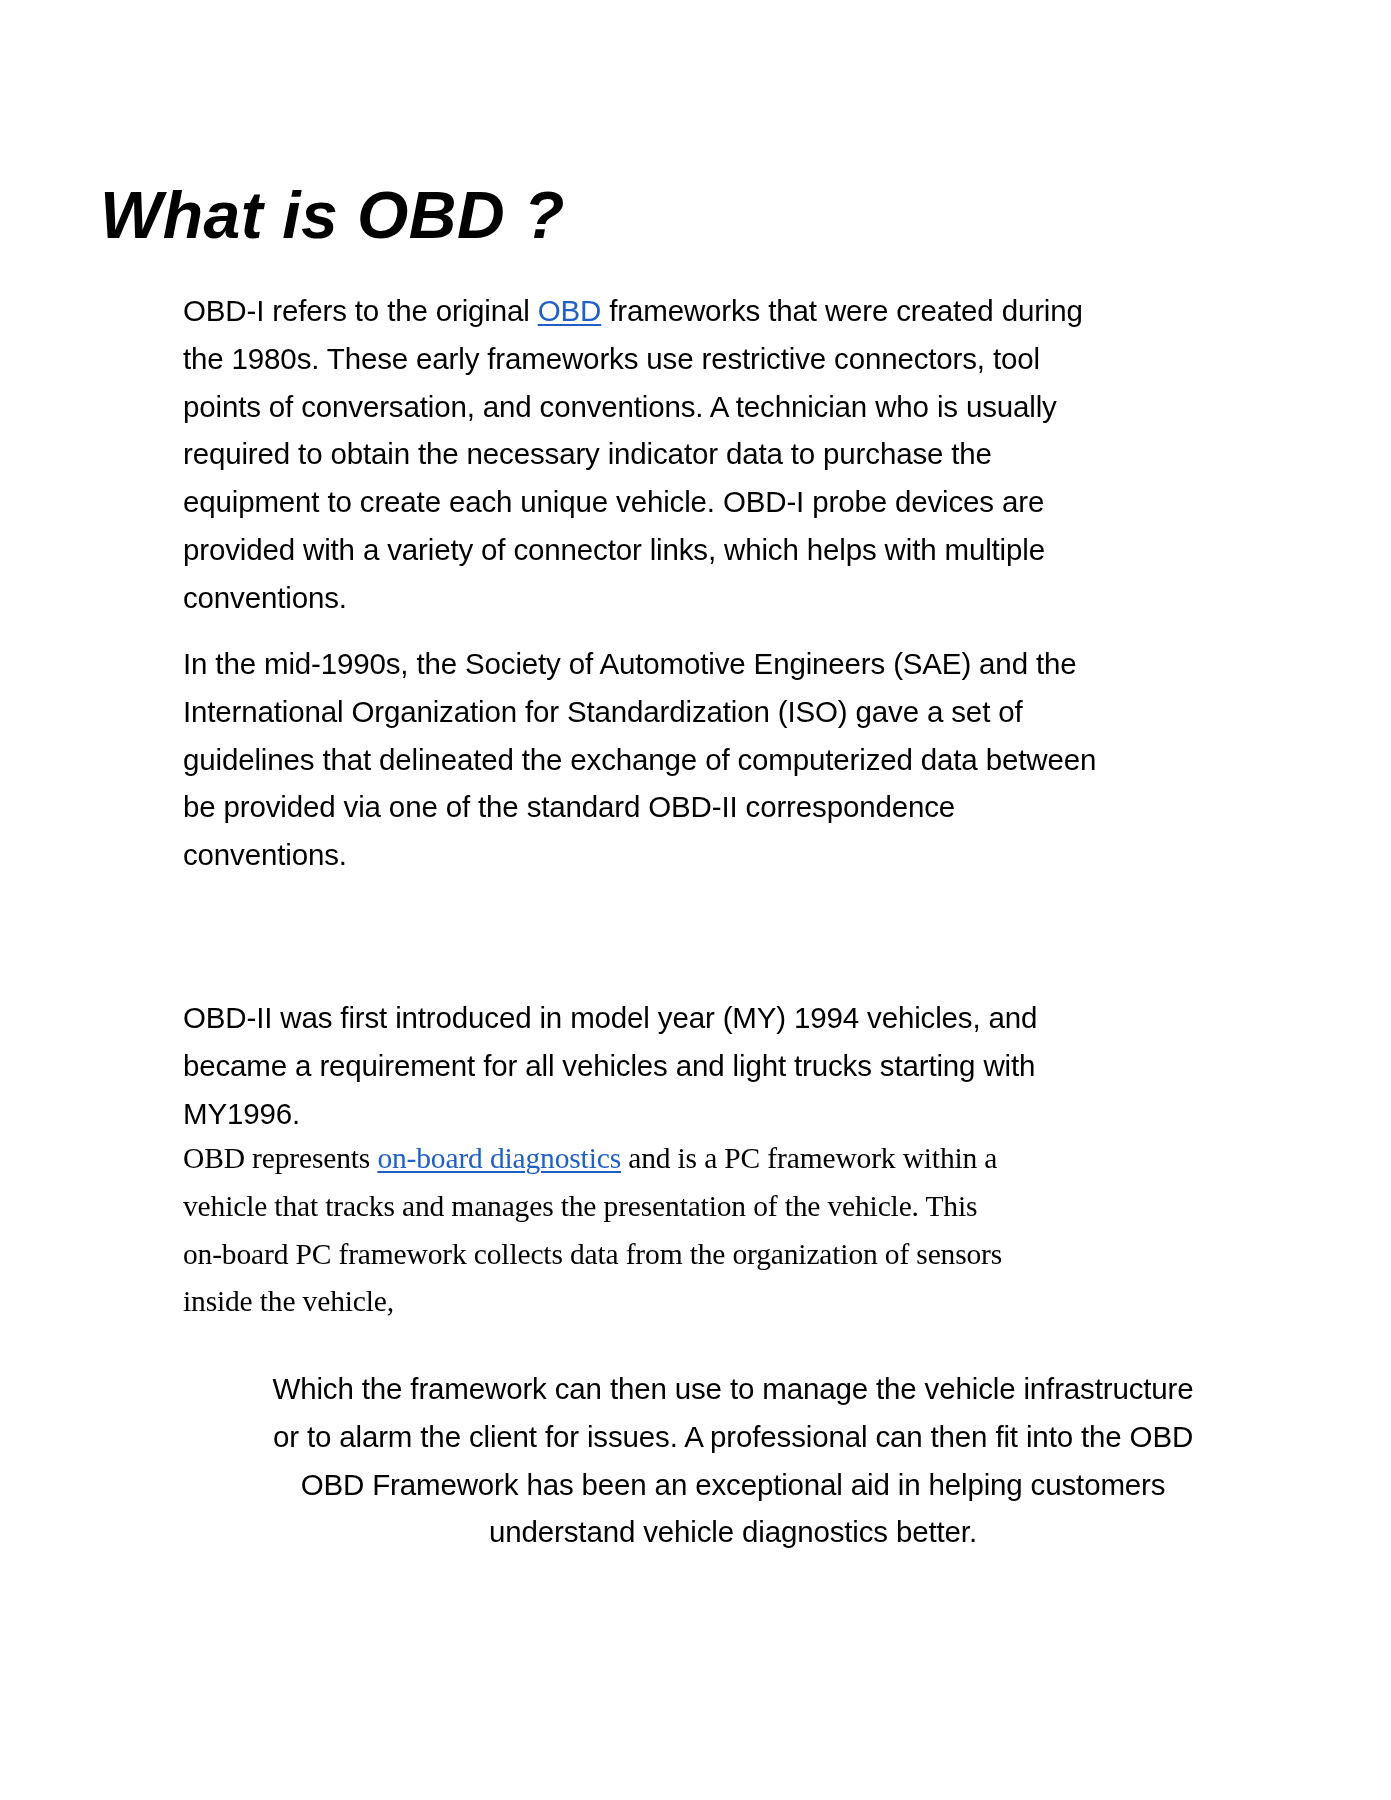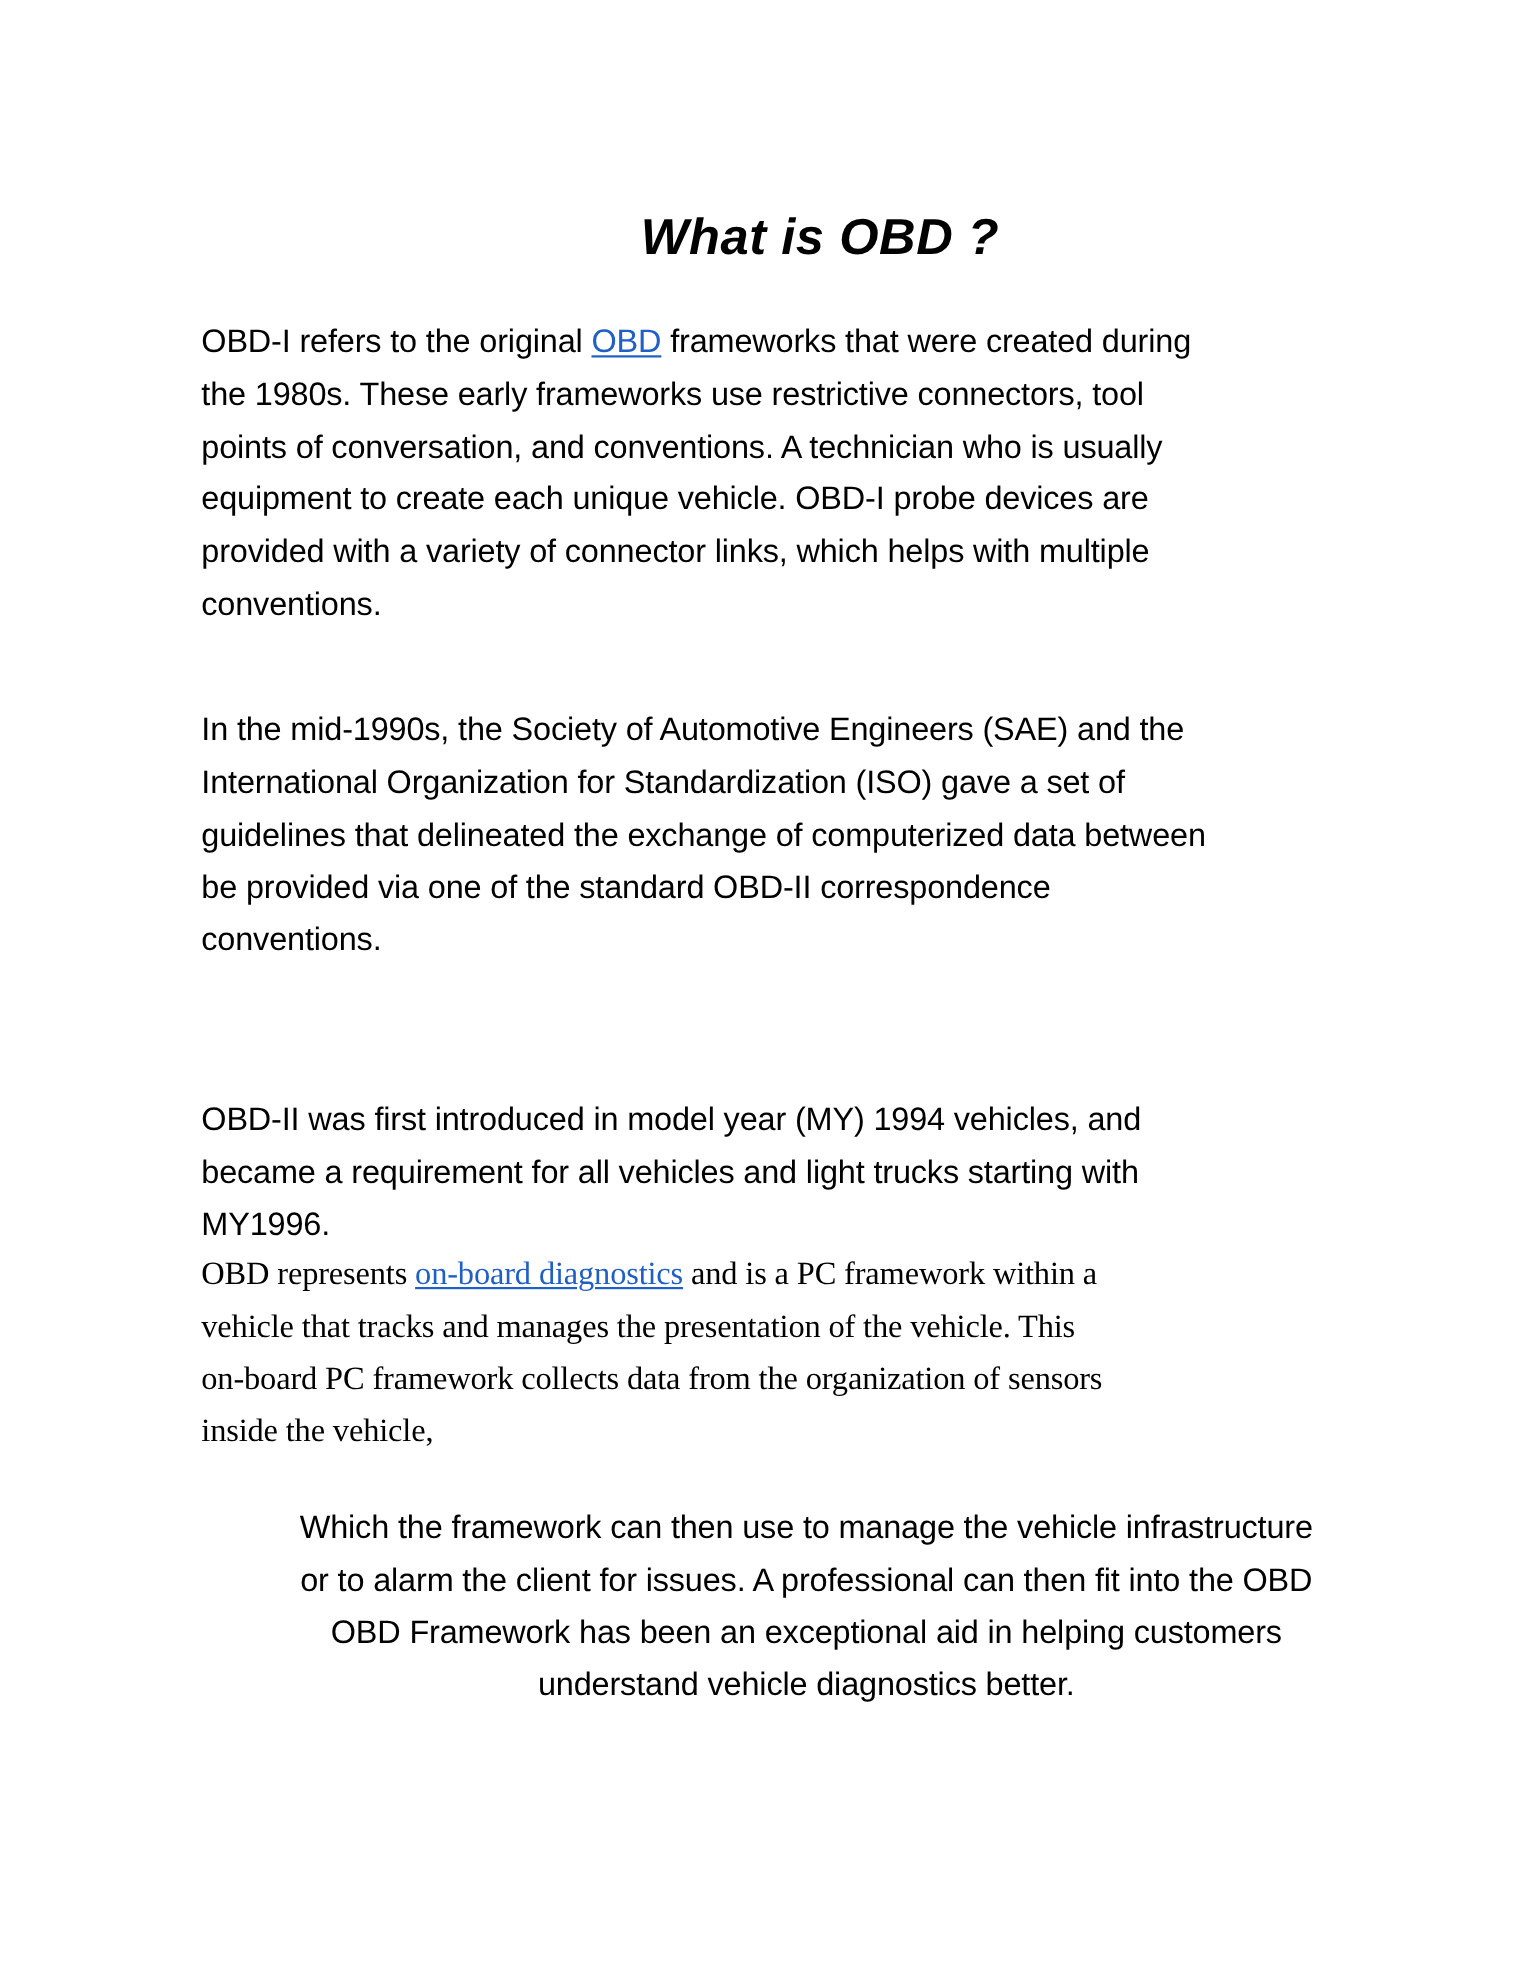--- a/index.html
+++ b/index.html
@@ -20,22 +20,21 @@
       left: 0; top: 0;
       width: 1391px;
       height: 1800px;
       background: #ffffff;
     }
     .title {
       position: absolute;
       left: 0;
       width: 1391px;
       top: 172px;
-      text-align: center;
-      font-size: 46px;
+      font-size: 66px;
       font-weight: bold;
       font-style: italic;
       line-height: 86px;
       letter-spacing: 0.5px;
       padding-left: 100px;
       box-sizing: border-box;
     }
     .para {
       position: absolute;
       left: 163px;
@@ -66,20 +65,21 @@
 <body>
 
 <div class="page">
 
   <h1 class="title" style="margin:0;">What is OBD ?</h1>
 
   <div class="para" id="p1">
     <span class="line"><span>OBD-I refers to the original </span><a class="link">OBD</a><span> frameworks that were created during</span></span>
     <span class="line">the 1980s. These early frameworks use restrictive connectors, tool</span>
     <span class="line">points of conversation, and conventions. A technician who is usually</span>
+    <span class="line">required to obtain the necessary indicator data to purchase the</span>
     <span class="line">equipment to create each unique vehicle. OBD-I probe devices are</span>
     <span class="line">provided with a variety of connector links, which helps with multiple</span>
     <span class="line">conventions.</span>
   </div>
 
   <div class="para" id="p2">
     <span class="line">In the mid-1990s, the Society of Automotive Engineers (SAE) and the</span>
     <span class="line">International Organization for Standardization (ISO) gave a set of</span>
     <span class="line">guidelines that delineated the exchange of computerized data between</span>
     <span class="line">be provided via one of the standard OBD-II correspondence</span>

